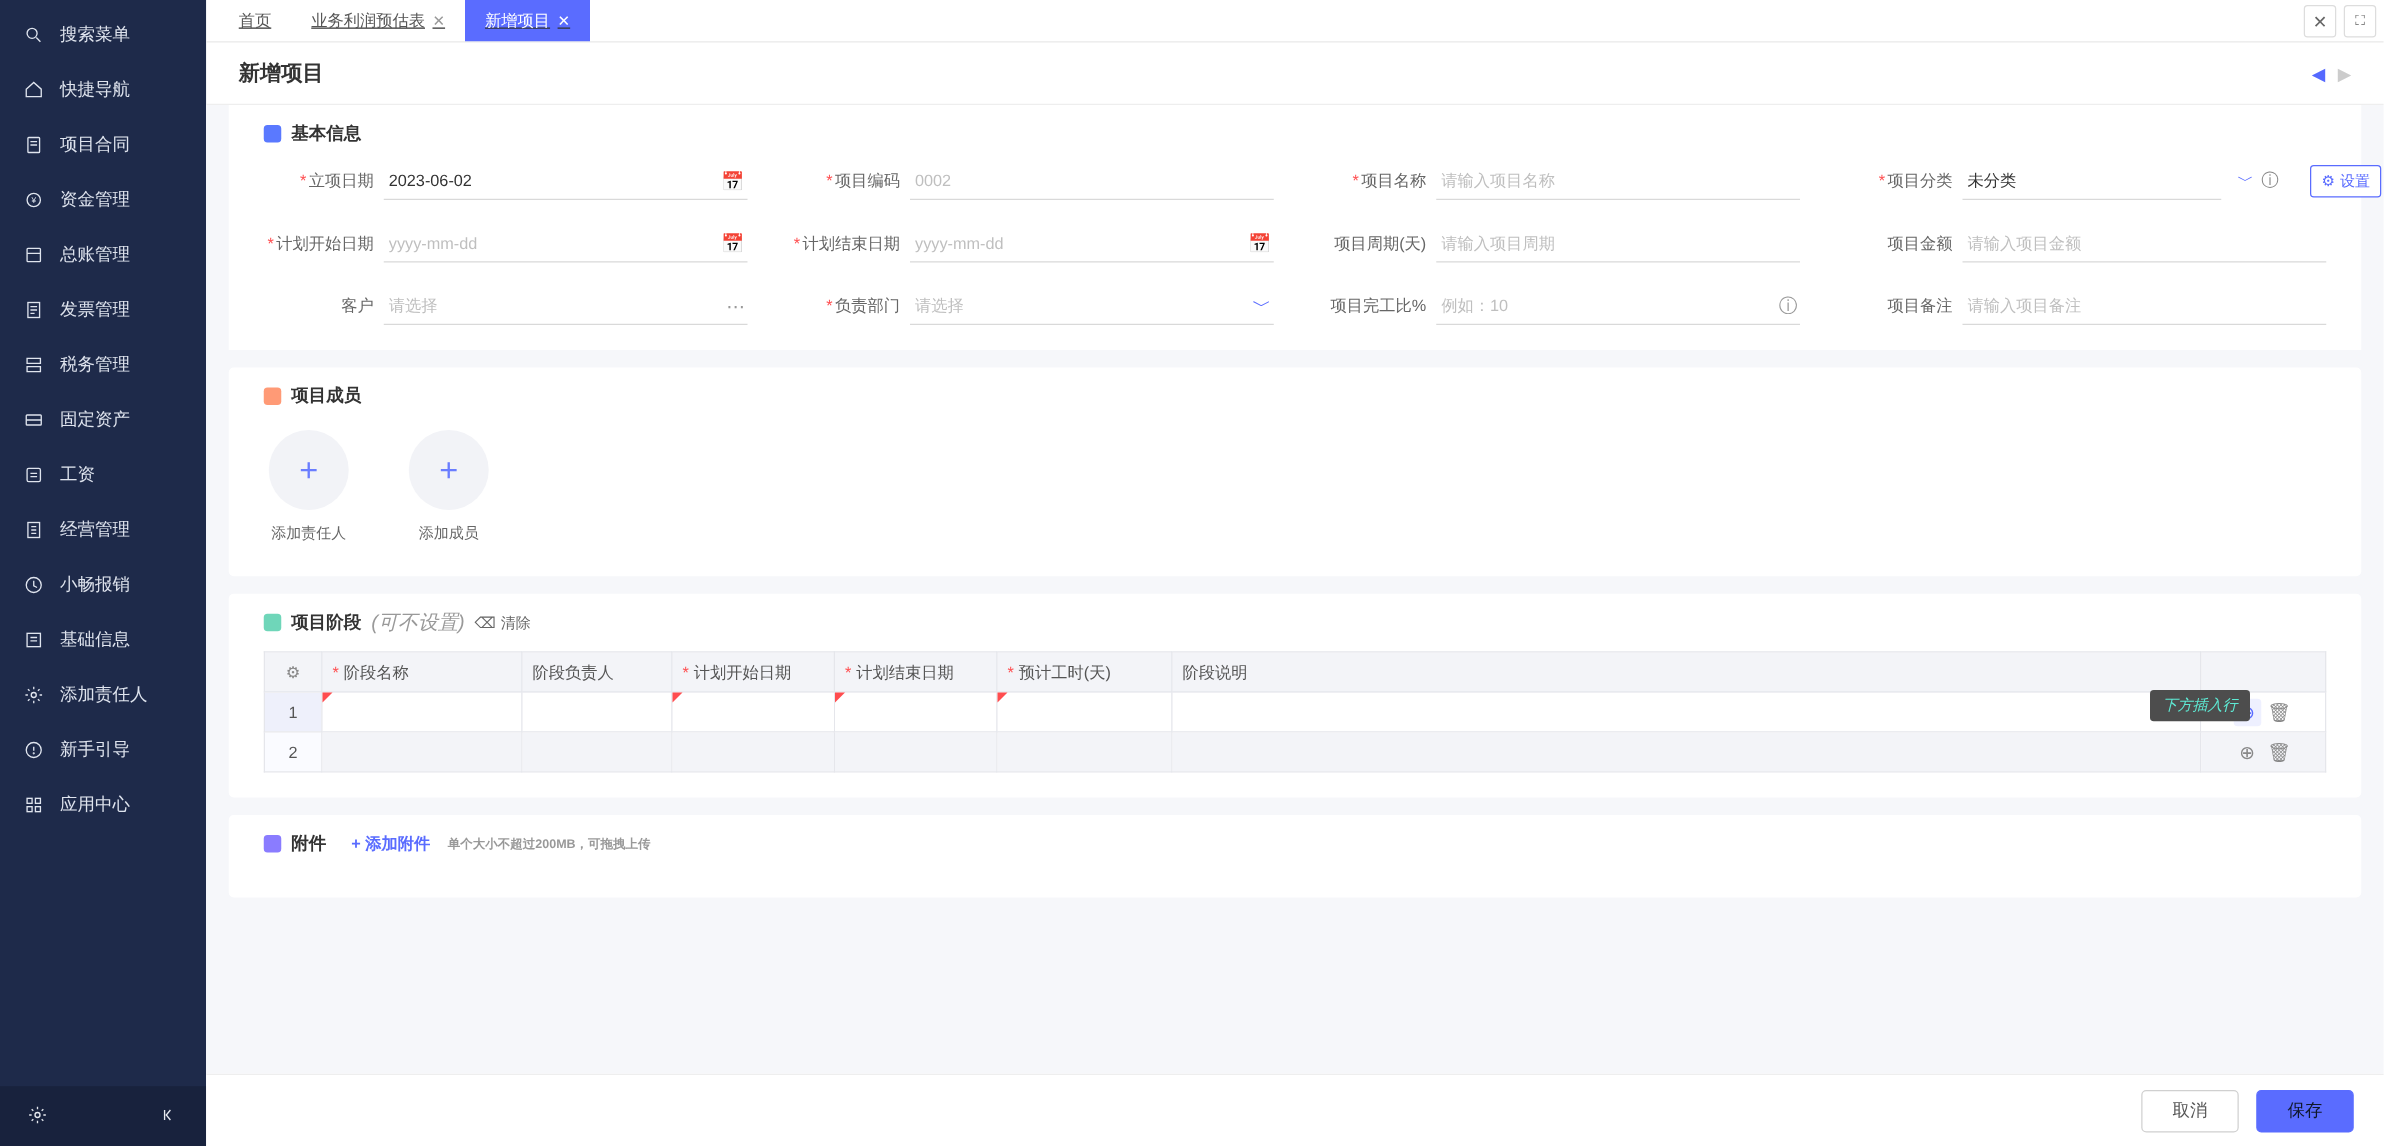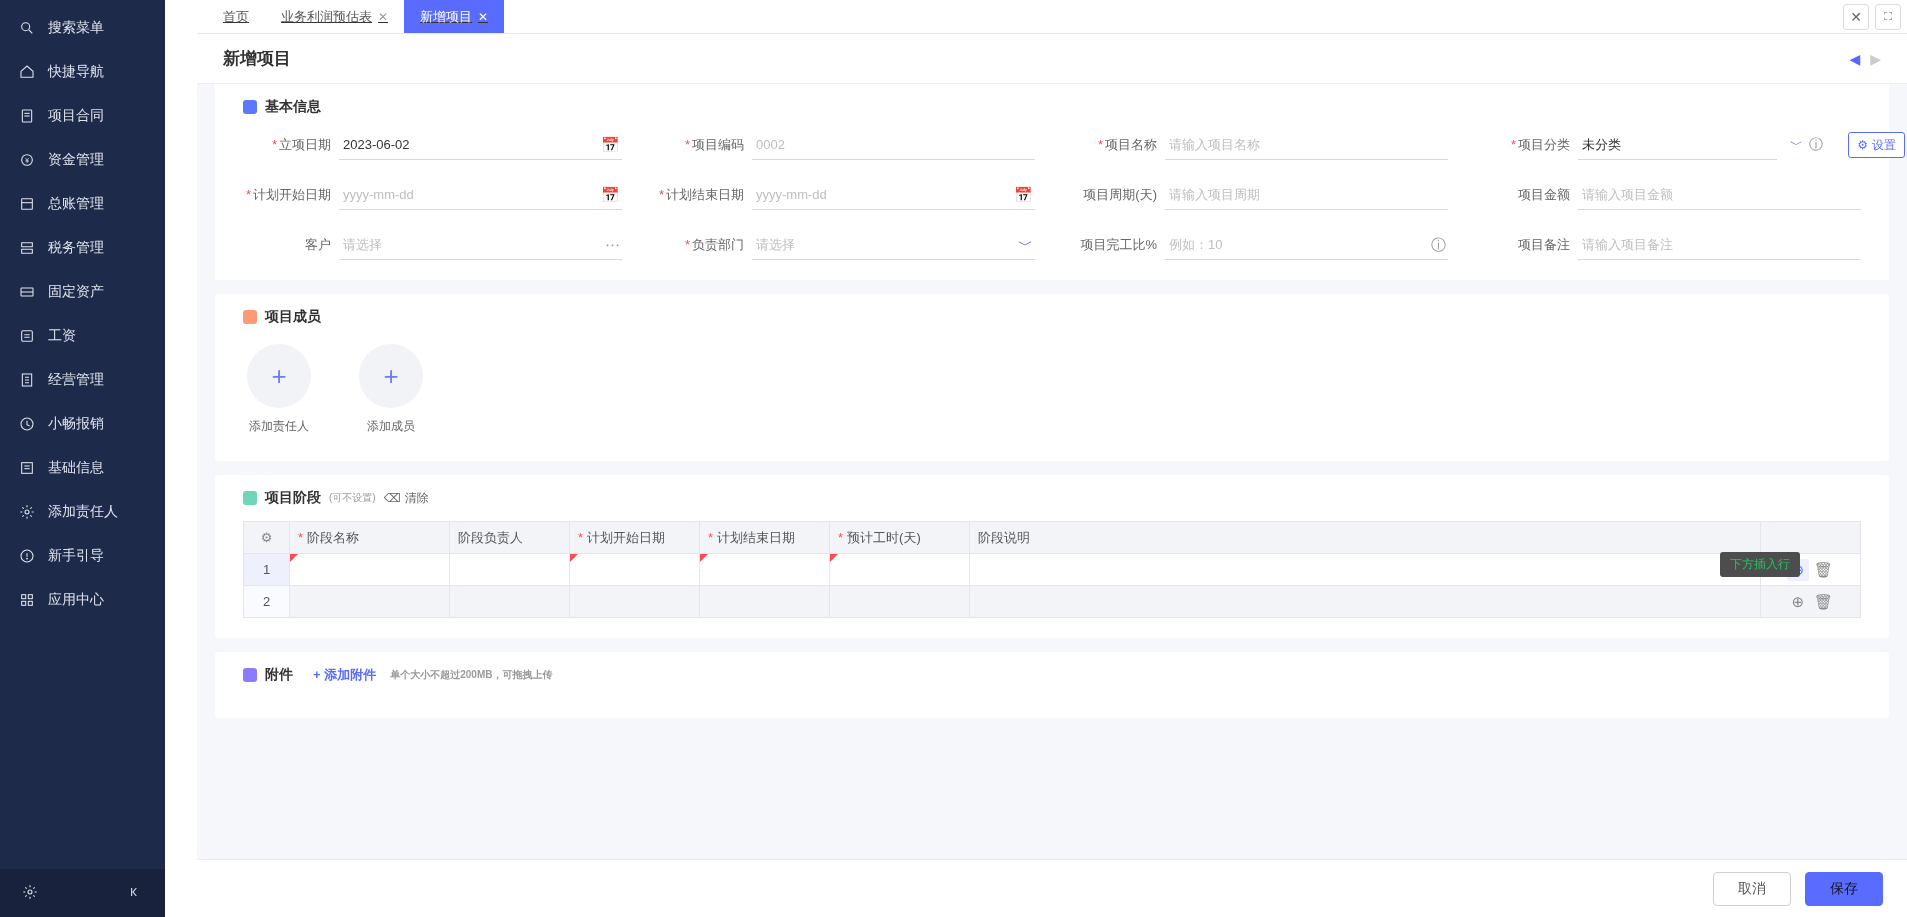--- a/index.html
+++ b/index.html
@@ -1,17 +1,17 @@
 <!DOCTYPE html>
 <html><head>
 <meta charset="utf-8">
 <style>
   * { box-sizing: border-box; margin: 0; padding: 0; }
   html, body { width: 1907px; height: 917px; font-family: "Microsoft YaHei", Arial, sans-serif; font-size: 13px; color: #333; background: #fff; overflow: hidden; }
-  .root { display: flex; height: 100%; gap: 32px; }
+  .root { display: flex; height: 100%; }
 
   
   .sidebar { width: 165px; background: #1e2a4a; color: #e6e9ef; display: flex; flex-direction: column; }
   .side-items { flex: 1; padding-top: 6px; }
   .side-item { display: flex; align-items: center; gap: 12px; height: 44px; padding: 0 18px; cursor: pointer; font-size: 14px; color: #dfe4ee; }
   .side-item .icn { width: 18px; height: 18px; display:inline-flex; align-items:center; justify-content:center; }
   .side-bottom { height: 48px; display:flex; align-items:center; justify-content: space-between; padding: 0 22px; background:#18223d; }
   .side-bottom .icn { color:#e6e9ef; cursor:pointer; }
 
   
@@ -32,21 +32,21 @@
 
   .content { flex:1; overflow:auto; background:#f6f7fa; }
   .card { background:#fff; margin: 14px 18px 0 18px; border-radius:4px; padding: 0 28px 20px 28px; }
   .card.first { margin-top: 0; border-top:none; border-radius:0;}
   .sec-title { display:flex; align-items:center; gap:8px; height:46px; font-weight:600; font-size:14px; color:#333; }
   .sec-title .bar { width:14px; height:14px; border-radius:3px; display:inline-block;}
   .sec-title .bar.blue { background:#5a79ff; }
   .sec-title .bar.org { background:#ff9a76; }
   .sec-title .bar.grn { background:#6fd6b9; }
   .sec-title .bar.pur { background:#8a7cff; }
-  .sec-title .aux { font-weight:400; font-size:10px; color:#999; }
+  .sec-title .aux { font-weight:400; font-size:16px; color:#999;font-style:italic; }
   .sec-title .clear { font-weight:400; font-size:12px; color:#666; cursor:pointer; display:flex; align-items:center; gap:4px;}
 
   .formgrid { display:grid; grid-template-columns: repeat(4, 1fr); column-gap: 34px; row-gap: 20px; }
   .field { display:flex; align-items:center; }
   .label { width: 96px; text-align:right; font-size:13px; color:#666; padding-right:8px; }
   .label .req { color:#ff4d4f; margin-right:2px; }
   .control { flex:1; position:relative; }
   .inp { width:100%; height:30px; border:none; border-bottom:1px solid #d9d9d9; padding: 0 26px 0 4px; font-size:13px; color:#333; outline:none; background:transparent;}
   .inp::placeholder { color:#bfbfbf; }
   .suffix { position:absolute; right:2px; top:50%; transform:translateY(-50%); color:#5a6cff; font-size:15px; cursor:pointer;}
@@ -71,21 +71,21 @@
   table.stage .gearcol { width:46px; text-align:center; color:#888; }
   table.stage td.act { width:100px; text-align:center; color:#5a6cff; }
   table.stage td.act .icnbtn { display:inline-flex; width:22px; height:22px; align-items:center; justify-content:center; cursor:pointer; font-size:15px;}
   table.stage td.act .icnbtn.del { color:#888;}
   .reqmark { color:#ff4d4f; margin-right:4px; position:relative; }
   td .corner { width:0; height:0; border-top:8px solid #ff4d4f; border-right:8px solid transparent; position:absolute; left:0; top:0;}
   td { position:relative; }
   tr.row1 td { background:#fff;}
   tr.row2 td { background:#f3f4f8;}
   tr.row1 .rownum {background:#eef0fb;}
-  .tooltip { position:absolute; right: 60px; top: -2px; background:#4d4d4d; color:#22c55e; font-size:12px; padding:4px 10px; border-radius:3px; white-space:nowrap;}
+  .tooltip { position:absolute; right: 60px; top: -2px; background:#4d4d4d; color:#5eead4; font-size:12px; padding:4px 10px; border-radius:3px; white-space:nowrap;font-style:italic;}
   .addbtn-hi { background:#eef0ff; border-radius:3px; }
 
   
   .attach-row { display:flex; align-items:center; gap:14px; font-size:13px; }
   .attach-row .add { color:#5a6cff; cursor:pointer;}
   .attach-row .hint { color:#999; font-size:10px;}
 
   
   .footer { height:58px; border-top:1px solid #eee; display:flex; align-items:center; justify-content:flex-end; gap:14px; padding: 0 24px; background:#fff;}
   .btn { height:34px; padding:0 24px; border-radius:4px; font-size:14px; cursor:pointer; display:inline-flex; align-items:center; justify-content:center;}
@@ -139,20 +139,29 @@
           <span>资金管理</span>
         </div>
       <div class="side-item">
           <span class="icn">
             <svg viewBox="0 0 24 24">
               <rect x="4" y="4" width="16" height="16" rx="1"></rect>
               <line x1="4" y1="10" x2="20" y2="10"></line>
             </svg>
           </span>
           <span>总账管理</span>
+        </div>
+      <div class="side-item">
+          <span class="icn">
+            <svg viewBox="0 0 24 24">
+              <rect x="5" y="3" width="14" height="18"></rect>
+              <path d="M8 8h8M8 12h8M8 16h5"></path>
+            </svg>
+          </span>
+          <span>发票管理</span>
         </div>
       <div class="side-item">
           <span class="icn">
             <svg viewBox="0 0 24 24">
               <path d="M4 4h16v6H4zM4 14h16v6H4z"></path>
             </svg>
           </span>
           <span>税务管理</span>
         </div>
       <div class="side-item">

